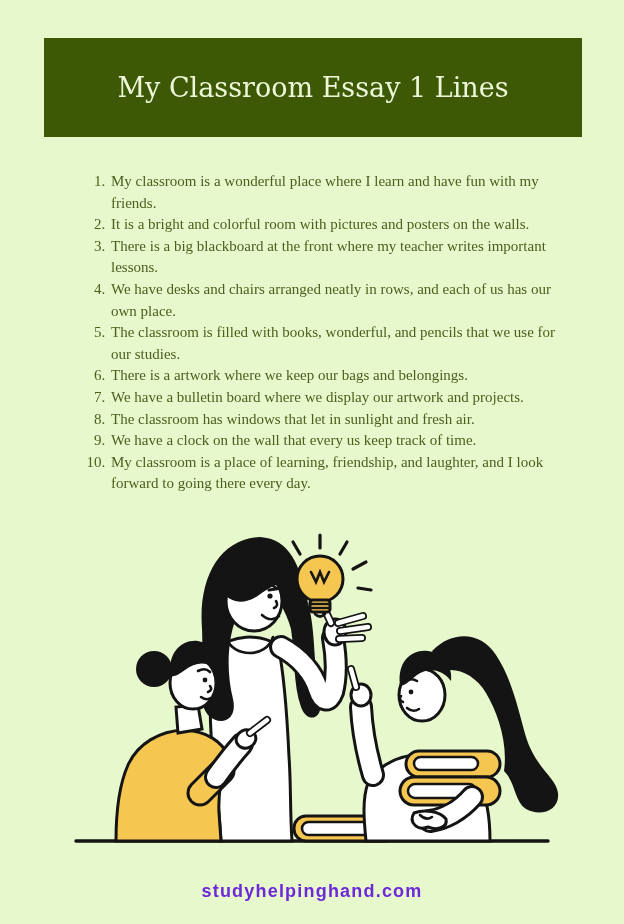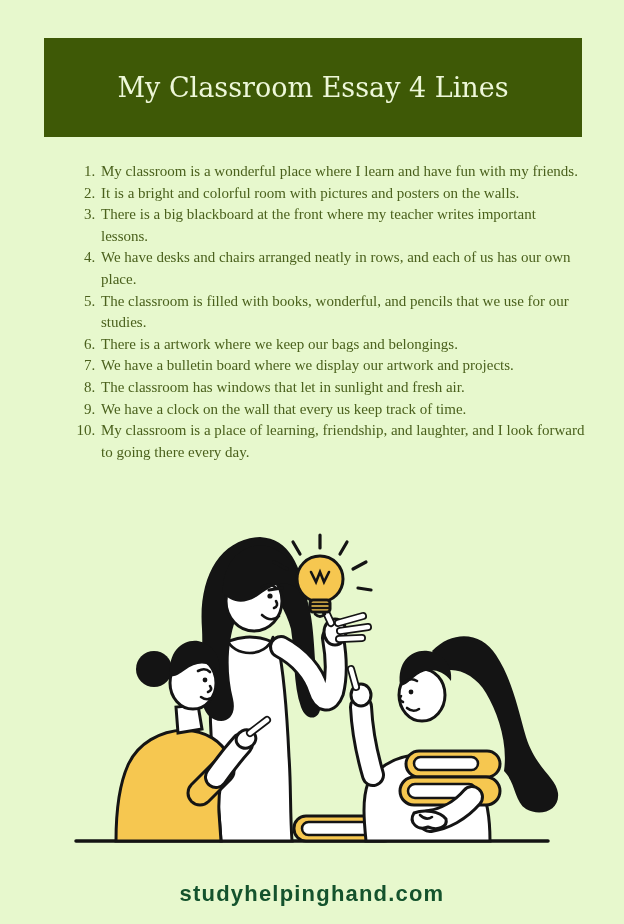--- a/index.html
+++ b/index.html
@@ -20,37 +20,37 @@
   .banner .title-line {
     color: #edf7d8;
     font-family: "DejaVu Serif", serif;
     font-size: 27px; line-height: 36px;
     text-align: center; white-space: nowrap;
   }
   .essay-list-wrap {
     position: absolute; left: 36px; top: 160px; right: 38px;
   }
   ol.essay-list {
-    margin: 1px; padding: 0 0 0 62px;
+    margin: 11px; padding: 0 0 0 62px;
     color: #4a601c;
     font-size: 15px; line-height: 21.6px;
     list-style: decimal outside;
   }
   ol.essay-list li { padding-left: 2px; }
   .illustration {
     position: absolute; left: 70px; top: 531px;
     width: 496px; height: 316px;
   }
   .footer {
     position: absolute; left: 0; top: 881px; width: 100%;
     text-align: center;
     font-family: "Liberation Sans", sans-serif;
-    font-weight: bold; font-size: 22px;
+    font-weight: bold; font-size: 18px;
     letter-spacing: 1.2px;
-    color: #14532d;
+    color: #6d28d9;
   }
   
   .ol  { fill:#ffffff; stroke:#141414; stroke-width:3; }
   .olw { fill:#ffffff; stroke:#141414; stroke-width:2.5; }
   .blk { fill:#141414; }
   .yel { fill:#f6c750; stroke:#141414; stroke-width:3; }
   .ln  { stroke:#141414; fill:none; stroke-linecap:round; }
   .ln2 { stroke:#141414; stroke-width:2.6; fill:none; stroke-linecap:round; }
   .ray { stroke:#141414; stroke-width:3.2; stroke-linecap:round; }
   .armB{ stroke:#141414; stroke-width:24; fill:none; stroke-linecap:round; }
@@ -59,21 +59,21 @@
   .fingW{ stroke:#ffffff; stroke-width:4.5; fill:none; stroke-linecap:round; }
   .slvB{ stroke:#141414; stroke-width:27; fill:none; stroke-linecap:round; }
   .slvY{ stroke:#f6c750; stroke-width:21; fill:none; stroke-linecap:round; }
 </style>
 </head>
 <body>
 
 <div class="page">
 
   <div class="banner">
-    <div class="title-line">My Classroom Essay 4 Lines</div>
+    <div class="title-line">My Classroom Essay 1 Lines</div>
   </div>
 
   <div class="essay-list-wrap">
     <ol class="essay-list">
       <li>My classroom is a wonderful place where I learn and have fun with my friends.</li>
       <li>It is a bright and colorful room with pictures and posters on the walls.</li>
       <li>There is a big blackboard at the front where my teacher writes important lessons.</li>
       <li>We have desks and chairs arranged neatly in rows, and each of us has our own place.</li>
       <li>The classroom is filled with books, wonderful, and pencils that we use for our studies.</li>
       <li>There is a artwork where we keep our bags and belongings.</li>

